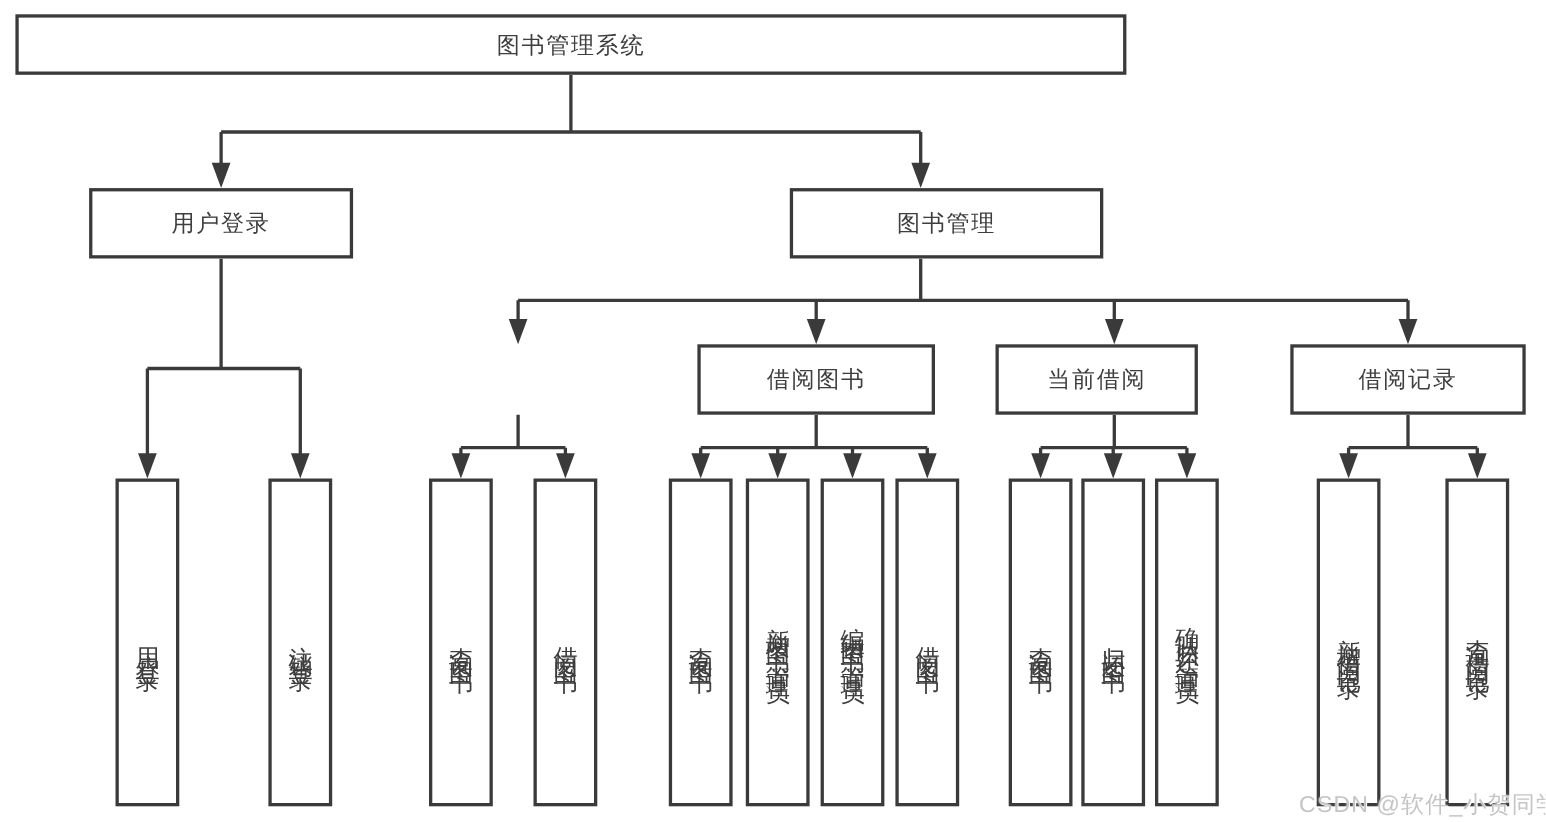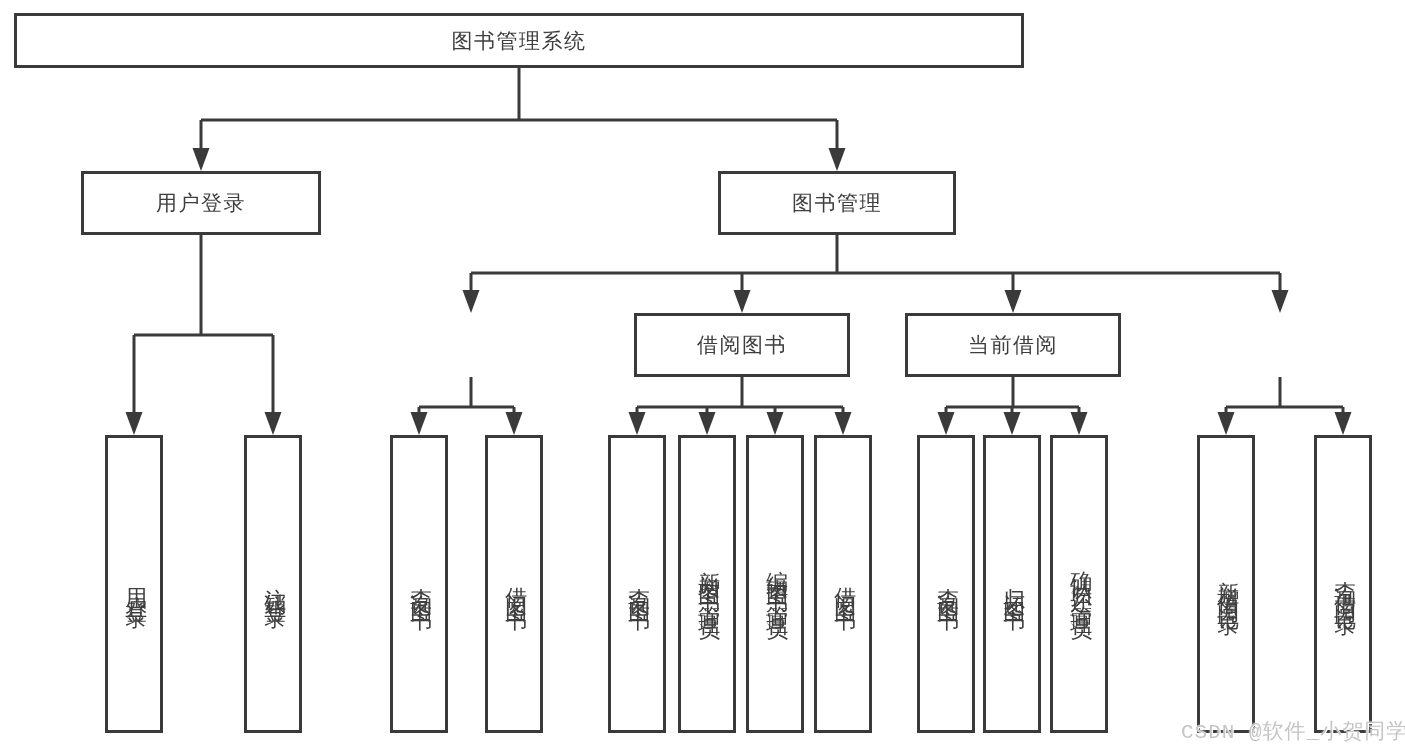--- a/index.html
+++ b/index.html
@@ -5,21 +5,21 @@
   html, body {
     margin: 0;
     padding: 0;
     background: #ffffff;
   }
   .canvas {
     position: relative;
     width: 1405px;
     height: 747px;
     background: #ffffff;
-    font-family: Liberation Mono, monospace;
+    font-family: Liberation Sans, sans-serif;
     overflow: hidden;
   }
   .connectors {
     position: absolute;
     left: 0; top: 0;
     width: 1405px;
     height: 747px;
     z-index: 1;
   }
   .node {
@@ -105,24 +105,25 @@
       <polygon class="arrowhead" points="1003.5,412 1020.5,412 1012,435"></polygon>
       <polygon class="arrowhead" points="1070.5,412 1087.5,412 1079,435"></polygon>
       <polygon class="arrowhead" points="1217.5,412 1234.5,412 1226,435"></polygon>
       <polygon class="arrowhead" points="1334.5,412 1351.5,412 1343,435"></polygon>
     </g>
   </svg>
 
   <div class="node" style="left:14px;top:13px;width:1010px;height:55px">图书管理系统</div>
 
   <div class="node" style="left:81px;top:171px;width:240px;height:64px">用户登录</div>
-  <div class="node" style="left:718px;top:171px;width:238px;height:64px">图书管理</div>
+  <div class="node" style="left:718px;top:171px;width:285px;height:64px">图书管理</div>
 
   <div class="node" style="left:634px;top:313px;width:216px;height:64px">借阅图书</div>
-  <div class="node" style="left:905px;top:313px;width:216px;height:64px">当前借阅</div>
+  <div class="node" style="left:905px;top:313px;width:184px;height:64px">当前借阅</div>
+  <div class="node" style="left:1173px;top:313px;width:214px;height:64px">借阅记录</div>
 
   <div class="leaf" style="left:105px;top:435px;width:58px;height:298px">用户登录</div>
   <div class="leaf" style="left:244px;top:435px;width:58px;height:298px">注销登录</div>
 
   <div class="leaf" style="left:390px;top:435px;width:58px;height:298px">查询图书</div>
   <div class="leaf" style="left:485px;top:435px;width:58px;height:298px">借阅图书</div>
 
   <div class="leaf" style="left:608px;top:435px;width:58px;height:298px">查询图书</div>
   <div class="leaf" style="left:678px;top:435px;width:58px;height:298px">新增图书（管理员）</div>
   <div class="leaf" style="left:746px;top:435px;width:58px;height:298px">编辑图书（管理员）</div>

